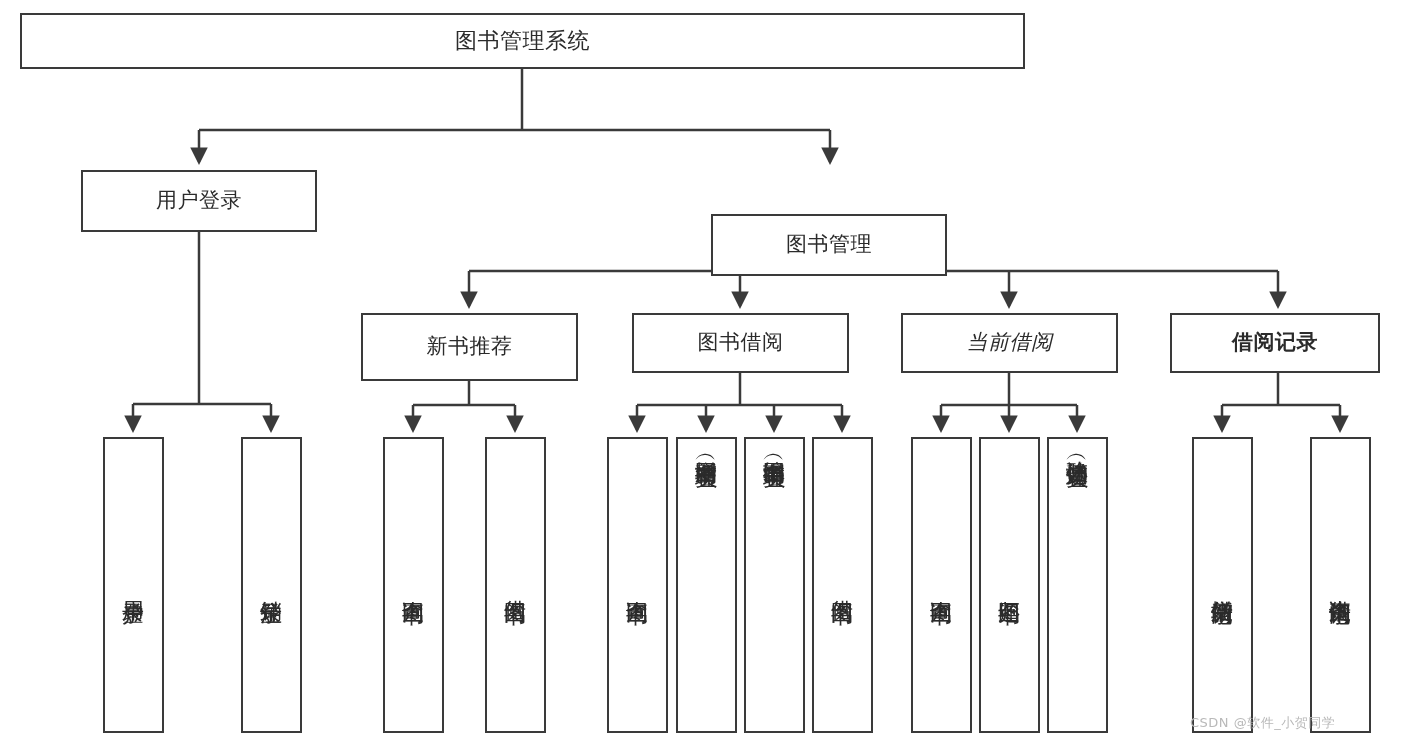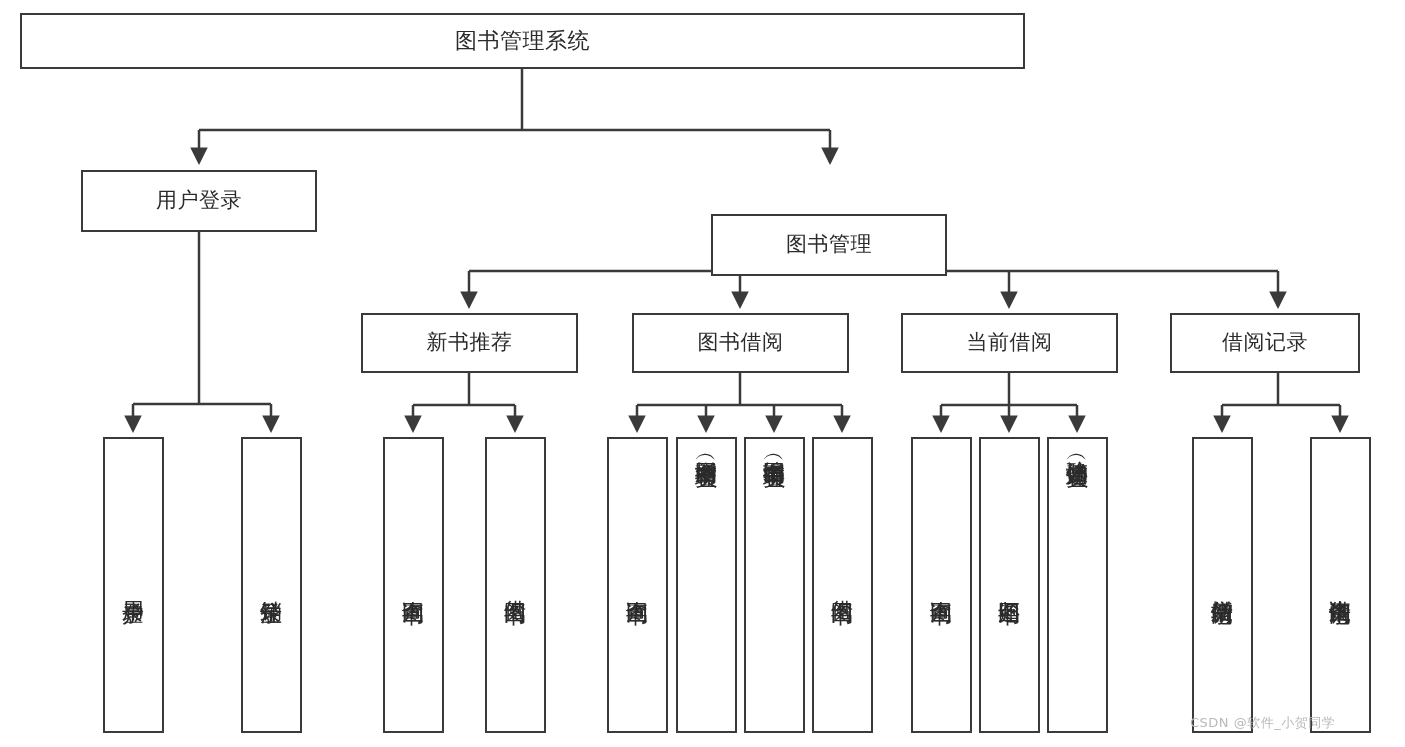--- a/index.html
+++ b/index.html
@@ -135,30 +135,30 @@
     <span class="label">图书管理系统</span>
   </div>
 
   <div class="node horiz" style="left:81px; top:170px; width:236px; height:62px;">
     <span class="label">用户登录</span>
   </div>
   <div class="node horiz" style="left:711px; top:170px; width:236px; height:62px;margin-top:44px;">
     <span class="label">图书管理</span>
   </div>
 
-  <div class="node horiz" style="left:361px; top:313px; width:217px; height:60px;">
+  <div class="node horiz" style="left:361px; top:313px; width:217px; height:68px;">
     <span class="label">新书推荐</span>
   </div>
   <div class="node horiz" style="left:632px; top:313px; width:217px; height:60px;justify-content:center;">
     <span class="label">图书借阅</span>
   </div>
-  <div class="node horiz" style="left:901px; top:313px; width:217px; height:60px;">
+  <div class="node horiz" style="left:901px; top:313px; width:217px; height:60px;font-style:italic;">
     <span class="label">当前借阅</span>
   </div>
-  <div class="node horiz" style="left:1170px; top:313px; width:190px; height:60px;">
+  <div class="node horiz" style="left:1170px; top:313px; width:210px; height:60px;font-weight:bold;">
     <span class="label">借阅记录</span>
   </div>
 
   <div class="node vert" style="left:103px; top:437px; width:61px; height:296px;">
     <span class="label">用户登录</span>
   </div>
   <div class="node vert" style="left:241px; top:437px; width:61px; height:296px;">
     <span class="label">注销登录</span>
   </div>
 

